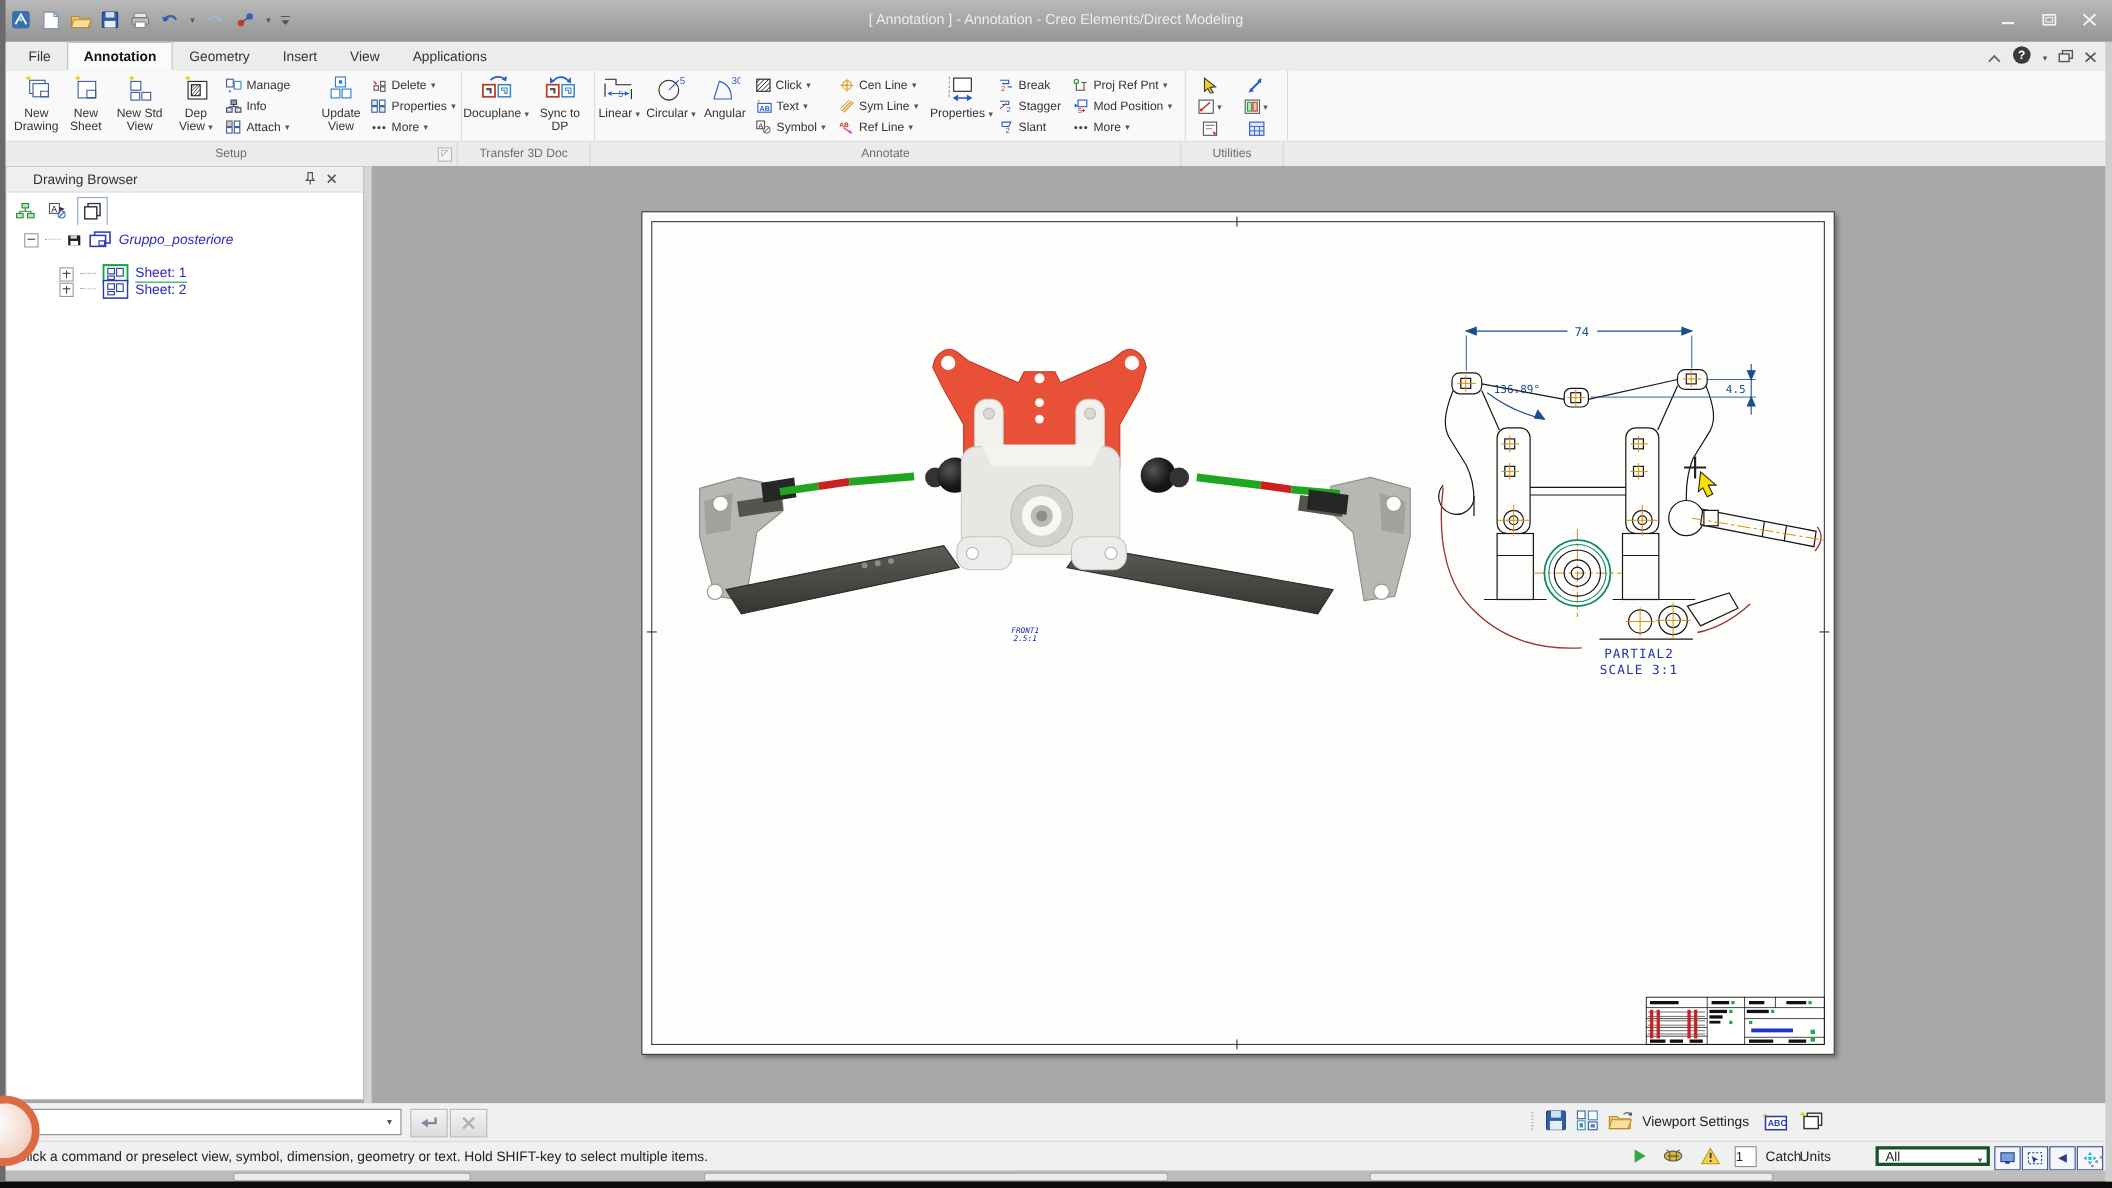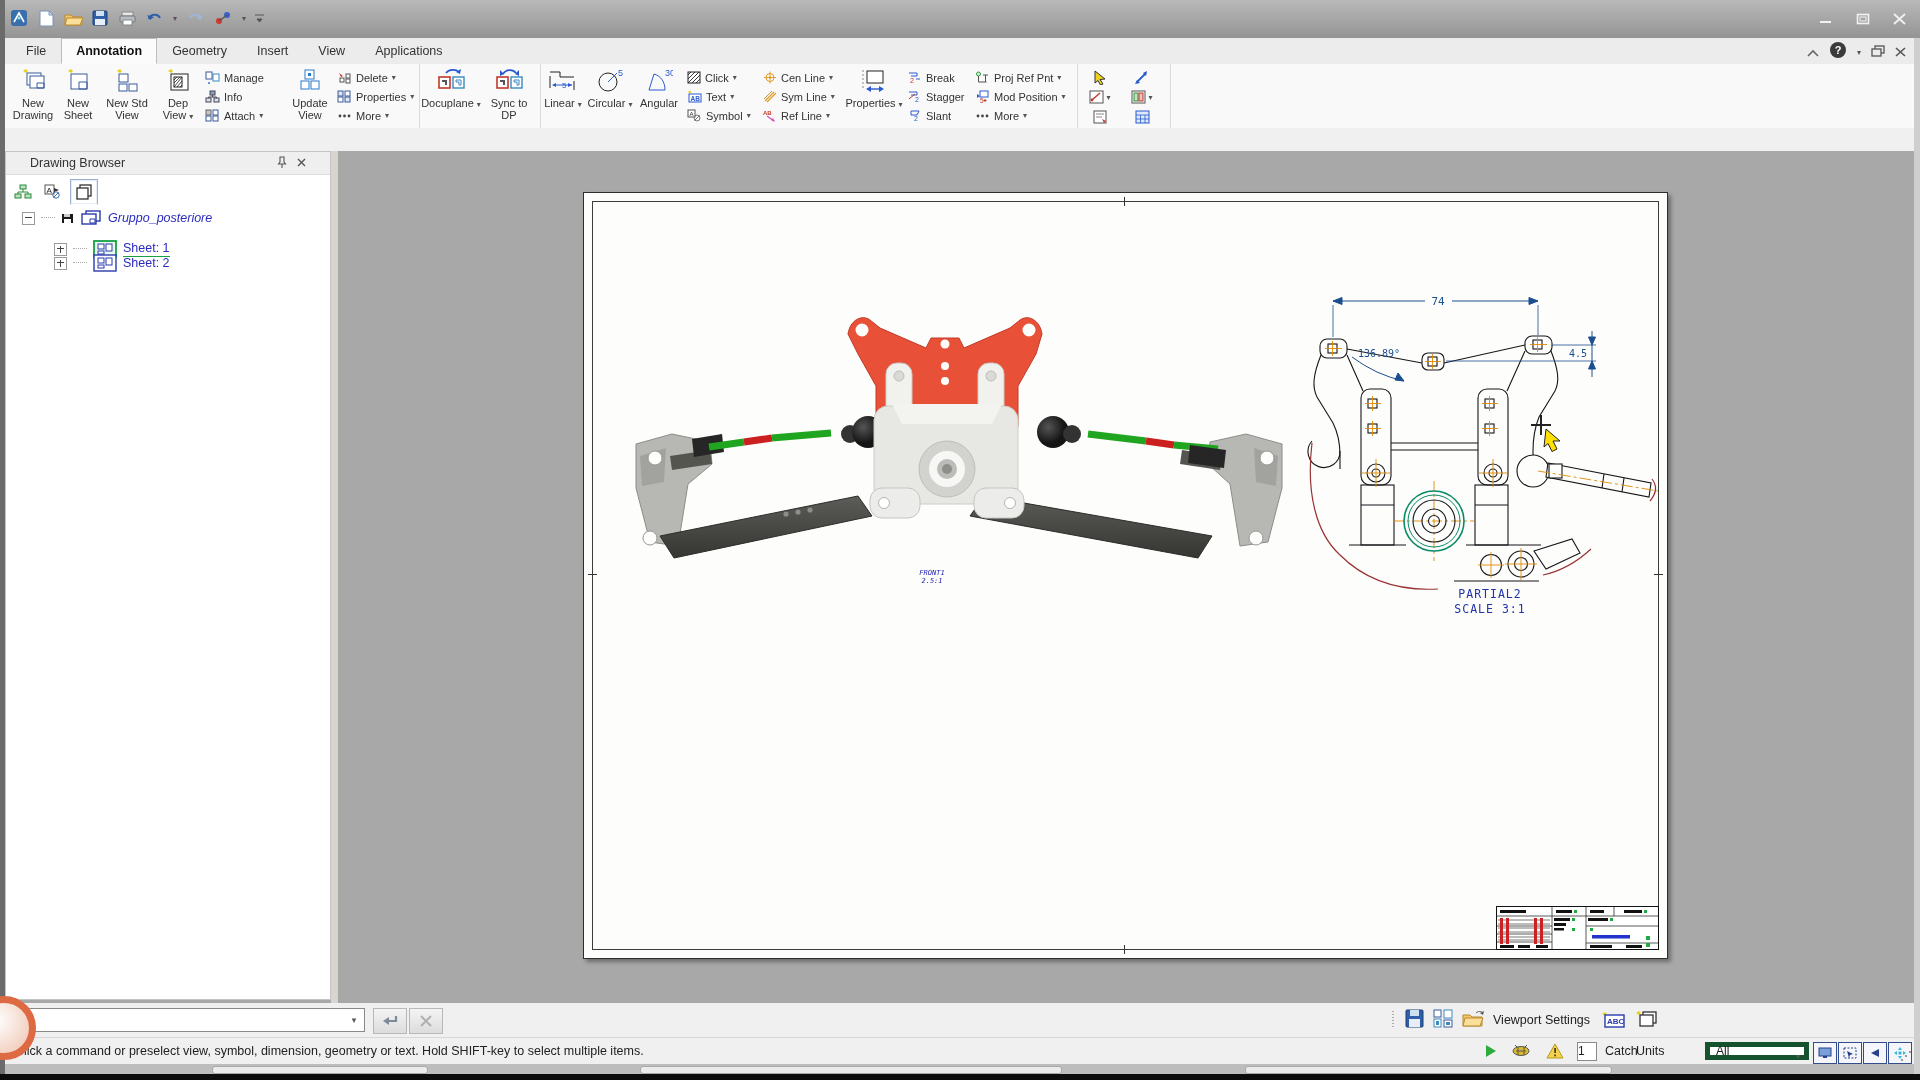--- a/index.html
+++ b/index.html
@@ -86,21 +86,21 @@
   .cmdbtn{position:absolute;top:5px;width:32px;height:24px;border:1px solid #b8b8b8;
     background:linear-gradient(#f4f4f4,#dcdcdc);display:flex;align-items:center;justify-content:center;}
   .vtools{position:absolute;left:1385px;top:4px;height:26px;display:flex;align-items:center;gap:9px;
     font-size:12.5px;color:#222;}
   .statusbar{position:absolute;left:5px;right:6px;top:1037px;height:27px;background:#f0f0f0;
     border-top:1px solid #d8d8d8;font-size:12.5px;color:#222;}
   .smsg{position:absolute;left:10px;top:6px;}
   .sitem{position:absolute;top:4px;display:flex;align-items:center;}
   .numbox{border:1px solid #8a8a8a;background:#fff;width:18px;height:17px;text-align:center;
     line-height:17px;font-size:12px;}
-  .scombo{border:5px solid #14532d;background:#fff;width:104px;height:18px;display:flex;
+  .scombo{border:3px solid #14532d;background:#fff;width:104px;height:18px;display:flex;
     align-items:center;padding-left:6px;box-sizing:border-box;position:relative;font-size:12px;}
   .scombo .ca{position:absolute;right:4px;top:5px;font-size:8px;color:#555;}
   .sicnbox{width:22px;height:20px;border:1px solid #334d8c;background:#f4f6fb;display:flex;
     align-items:center;justify-content:center;}
   .understrip{position:absolute;left:0;right:0;top:1064px;height:10px;background:#bdbdbd;}
   .ubox{position:absolute;top:2px;height:6px;background:#ebebeb;border-radius:3px;border:1px solid #a8a8a8;}
   .blackbar{position:absolute;left:0;right:0;top:1074px;height:6px;background:#0c0c0c;}
   .leftedge{position:absolute;left:0;top:0;width:5px;bottom:6px;background:#6b6b6b;}
   .rightedge{position:absolute;right:0;top:38px;width:6px;bottom:6px;background:#cfcfcf;}
   .recorder{position:absolute;left:-28px;top:996px;width:50px;height:50px;border-radius:50%;
@@ -175,20 +175,21 @@
         </span>
       <span class="qi narrow">
           <span class="caret">▾</span>
         </span>
       <span class="qi narrow">
         <svg width="9" height="12">
             <path d="M0 3 h9 M2 7 l2.5 3 2.5-3 z" stroke="#555" fill="#555"></path>
           </svg>
         </span>
     </div>
+    <div class="title">[ Annotation ] - Annotation - Creo Elements/Direct Modeling</div>
     <div class="winbtns">
       <span>
         <svg width="14" height="12">
             <rect x="1" y="8" width="11" height="2" fill="#f2f2f2"></rect>
           </svg></span>
       <span>
         <svg width="14" height="12">
             <rect x="1.5" y="1.5" width="11" height="9" fill="none" stroke="#f2f2f2" stroke-width="1.6"></rect>
             <rect x="4" y="4" width="6" height="4" fill="none" stroke="#f2f2f2"></rect>
           </svg></span>
@@ -575,20 +576,36 @@
           <svg width="15" height="14">
               <rect x="1" y="1" width="13" height="12" fill="#dfe8f6" stroke="#2a5ad0"></rect>
               <path d="M1 5 h13 M5.5 5 v8 M10 5 v8 M1 9 h13" stroke="#2a5ad0" stroke-width=".8"></path>
             </svg>
           </span>
       </div>
     </div>
     <div style="flex:1"></div>
   </div>
 
+  <div class="labelbar">
+    <div class="lcell" style="width:410px">
+      <span>Setup</span>
+      <span class="launcher">◸</span>
+    </div>
+    <div class="lcell" style="width:120px">
+      <span>Transfer 3D Doc</span>
+      </div>
+    <div class="lcell" style="width:536px">
+      <span>Annotate</span>
+      </div>
+    <div class="lcell" style="width:92px">
+      <span>Utilities</span>
+      </div>
+    <div class="lcell" style="flex:1;border-right:none"></div>
+  </div>
 
   <div class="main">
 
     <div class="browser">
       <div class="btitle">
         <span>Drawing Browser</span>
         <span class="btspace"></span>
         <span style="margin-right:10px;">
           <svg width="10" height="12">
               <path d="M3 1 h4 v5 l1.5 2 h-7 L3 6z" fill="none" stroke="#555" stroke-width="1.1"></path>

